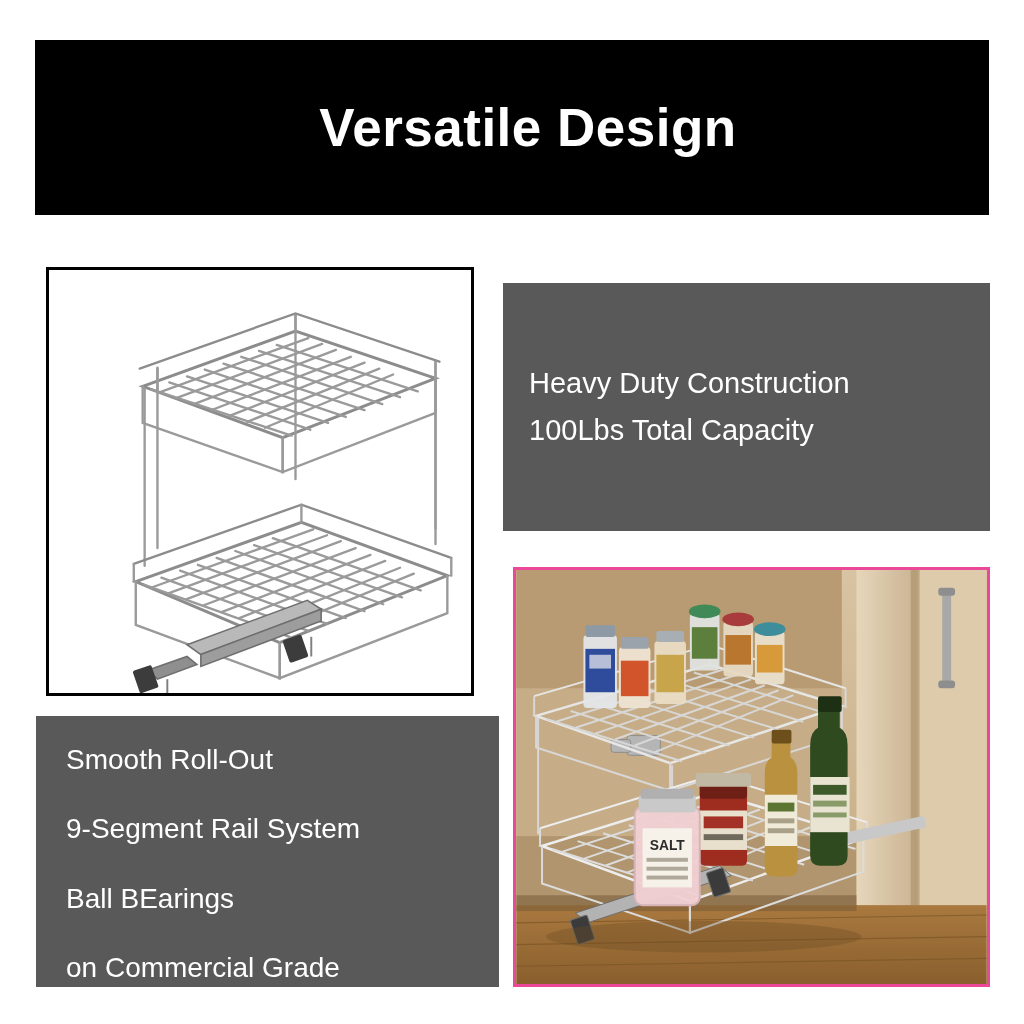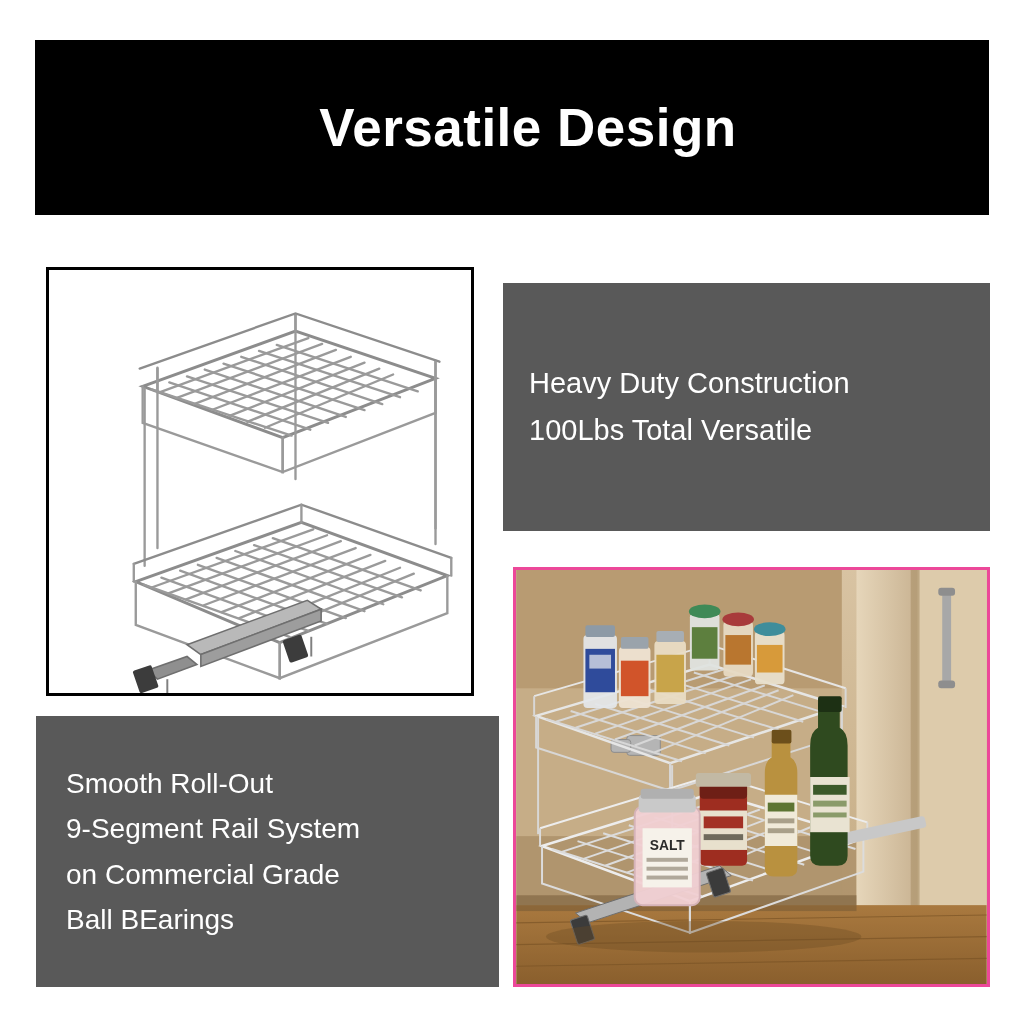--- a/index.html
+++ b/index.html
@@ -62,21 +62,21 @@
   .grey-block.bottom-left {
     left: 36px; top: 716px;
     width: 463px; height: 271px;
     padding: 0 30px;
   }
   .grey-line {
     font-size: 29px;
     line-height: 1.62;
     white-space: nowrap;
   }
-  .grey-block.bottom-left .grey-line { font-size: 28px; }
+  .grey-block.bottom-left .grey-line { font-size: 28px; margin-top: 24px; }
 
   
   .photo-frame {
     position: absolute;
     left: 513px; top: 567px;
     width: 477px; height: 420px;
     border: 3px solid #ec4899;
     overflow: hidden;
     background: #d8c7ae;
   }
@@ -169,28 +169,28 @@
       </g>
       <g stroke="#808080" stroke-width="2" fill="none">
         <path d="M120 415 L120 431"></path>
         <path d="M266 372 L266 392"></path>
       </g>
     </svg>
   </div>
 
   <div class="grey-block top-right">
     <div class="grey-line">Heavy Duty Construction</div>
-    <div class="grey-line">100Lbs Total Versatile</div>
+    <div class="grey-line">100Lbs Total Capacity</div>
   </div>
 
   <div class="grey-block bottom-left">
     <div class="grey-line">Smooth Roll-Out</div>
     <div class="grey-line">9-Segment Rail System</div>
+    <div class="grey-line">Ball BEarings</div>
     <div class="grey-line">on Commercial Grade</div>
-    <div class="grey-line">Ball BEarings</div>
   </div>
 
   <div class="photo-frame">
     <svg viewBox="0 0 477 420" xmlns="http://www.w3.org/2000/svg" aria-hidden="true">
       <defs>
         <linearGradient id="wood" x1="0" y1="0" x2="0" y2="1">
           <stop offset="0%" stop-color="#d8c3a2"></stop>
           <stop offset="100%" stop-color="#c2a87f"></stop>
         </linearGradient>
         <linearGradient id="door" x1="0" y1="0" x2="1" y2="0">

